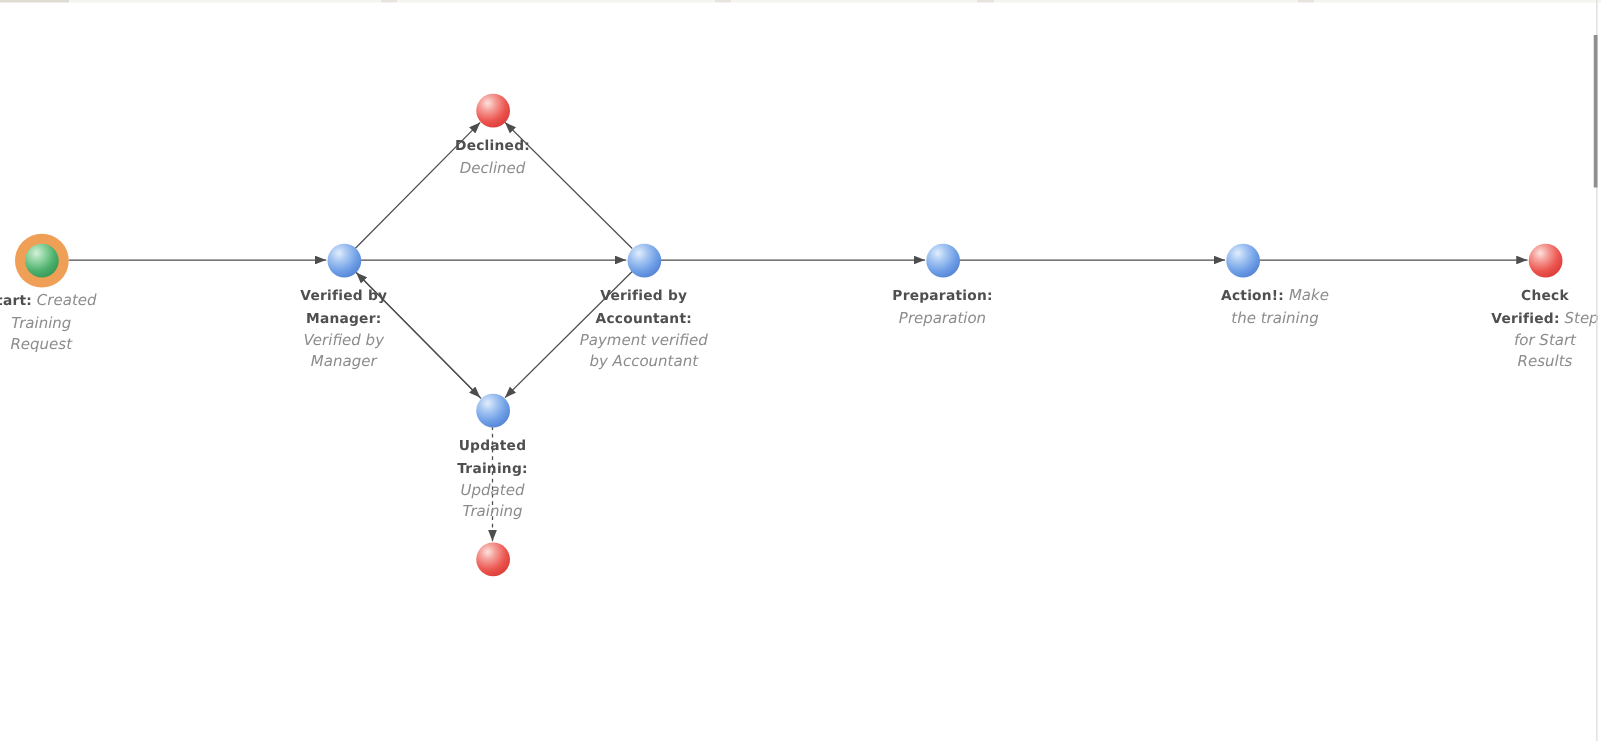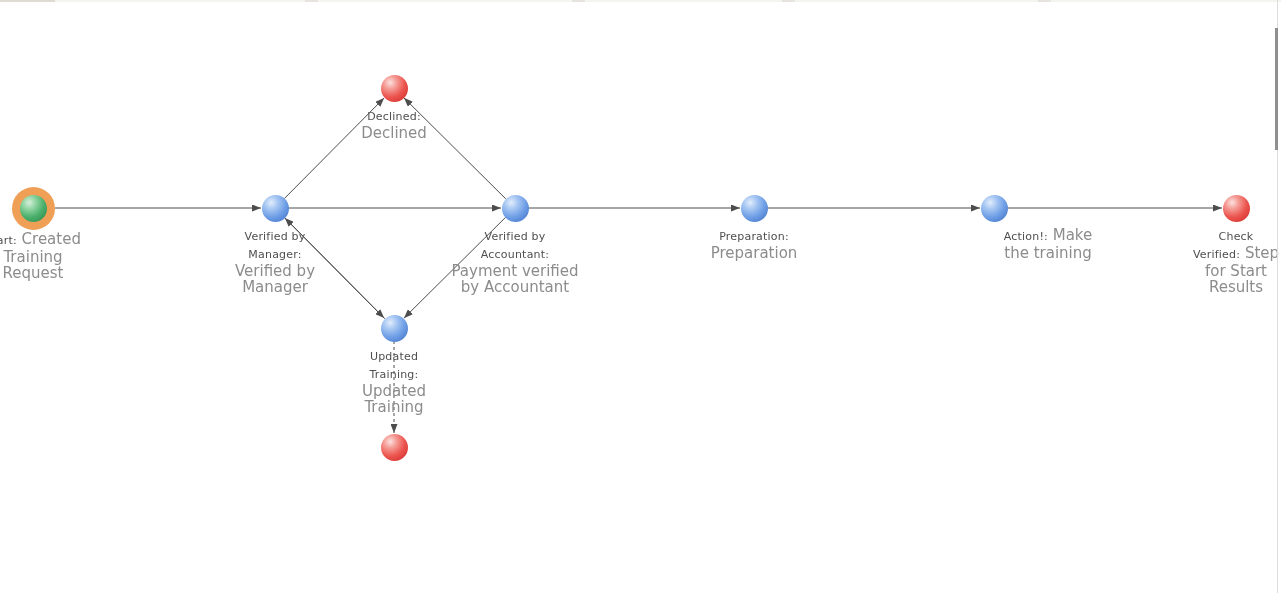--- a/index.html
+++ b/index.html
@@ -9,22 +9,22 @@
   }
   #canvas{position:absolute;left:0;top:0;width:1281px;height:593px}
   #edges{position:absolute;left:0;top:0}
   .halo{position:absolute;width:43px;height:43px;border-radius:50%;
     background:radial-gradient(circle at 50% 50%, #ee9e55 0%, #ef9f56 72%, #f3b477 88%, #f9d9b6 100%);}
   .sphere{position:absolute;width:27px;height:27px;border-radius:50%}
   .sphere.blue{background:radial-gradient(circle at 34% 28%, #e2edfc 0%, #aac9f3 24%, #6f9fe6 55%, #4f7fd0 84%, #4371bd 100%);}
   .sphere.red{background:radial-gradient(circle at 34% 28%, #fce2df 0%, #f59d97 24%, #ec554f 55%, #d93734 84%, #c22b28 100%);}
   .sphere.green{background:radial-gradient(circle at 34% 28%, #d6efdb 0%, #93d6a4 24%, #4cb06c 55%, #339455 84%, #27874a 100%);}
   .lbl{position:absolute;width:160px;text-align:center;line-height:16px;white-space:pre}
-  .lbl .b{font-weight:normal;font-size:11px;color:#4f4f4f;letter-spacing:.2px}
-  .lbl .i{font-size:15px;color:#8c8c8c}
+  .lbl .b{font-weight:bold;font-size:11px;color:#4f4f4f;letter-spacing:.2px}
+  .lbl .i{font-style:italic;font-size:12px;color:#8c8c8c}
   #topstrip{position:absolute;left:0;top:0;width:100%;height:2px;
     background:linear-gradient(90deg,#dddbd2 0 55px,#f4f4f0 55px 305px,#e6e4dc 305px 318px,#f4f4f0 318px 572px,#e6e4dc 572px 585px,#f4f4f0 585px 782px,#e6e4dc 782px 795px,#f4f4f0 795px 1038px,#e6e4dc 1038px 1051px,#f4f4f0 1051px);}
   #sb-track{position:absolute;left:1277px;top:0;width:1px;height:593px;background:#dcdcdc}
   #sb-thumb{position:absolute;left:1275px;top:28px;width:3px;height:122px;background:#8f8f8f}
 </style>
 </head>
 <body>
 
 <div id="topstrip"></div>
 
@@ -46,21 +46,21 @@
       <line x1="528" y1="208" x2="740" y2="208" stroke="#4d4d4d" stroke-width="1" marker-end="url(#arw)"></line>
       <line x1="767" y1="208" x2="980" y2="208" stroke="#4d4d4d" stroke-width="1" marker-end="url(#arw)"></line>
       <line x1="1007" y1="208" x2="1222" y2="208" stroke="#4d4d4d" stroke-width="1" marker-end="url(#arw)"></line>
     </svg>
     <div class="lbl" style="left: -47px; top: 231px;"><div><span class="b">Start:</span><span class="i"> Created</span></div><div><span class="i">Training</span></div><div><span class="i">Request</span></div></div>
     <div class="lbl" style="left: 195px; top: 227px;"><div><span class="b">Verified by</span></div><div><span class="b">Manager:</span></div><div><span class="i">Verified by</span></div><div><span class="i">Manager</span></div></div>
     <div class="lbl" style="left: 314px; top: 107px;"><div><span class="b">Declined:</span></div><div><span class="i">Declined</span></div></div>
     <div class="lbl" style="left: 435px; top: 227px;"><div><span class="b">Verified by</span></div><div><span class="b">Accountant:</span></div><div><span class="i">Payment verified</span></div><div><span class="i">by Accountant</span></div></div>
     <div class="lbl" style="left: 314px; top: 347px;"><div><span class="b">Updated</span></div><div><span class="b">Training:</span></div><div><span class="i">Updated</span></div><div><span class="i">Training</span></div></div>
     <div class="lbl" style="left: 674px; top: 227px;"><div><span class="b">Preparation:</span></div><div><span class="i">Preparation</span></div></div>
-    <div class="lbl" style="left: 968px; top: 227px; text-align: center;"><div><span class="b">Action!:</span><span class="i"> Make</span></div><div><span class="i">the training</span></div></div>
+    <div class="lbl" style="left: 940px; top: 227px; text-align: center;"><div><span class="b">Action!:</span><span class="i"> Make</span></div><div><span class="i">the training</span></div></div>
     <div class="lbl" style="left: 1156px; top: 227px;"><div><span class="b">Check</span></div><div><span class="b">Verified:</span><span class="i"> Step</span></div><div><span class="i">for Start</span></div><div><span class="i">Results</span></div></div>
     <div class="halo" style="left: 11.5px; top: 186.5px;"></div>
     <div class="sphere green" style="left: 19.5px; top: 194.5px;"></div>
     <div class="sphere blue" style="left: 261.5px; top: 194.5px;"></div>
     <div class="sphere red" style="left: 380.5px; top: 74.5px;"></div>
     <div class="sphere blue" style="left: 501.5px; top: 194.5px;"></div>
     <div class="sphere blue" style="left: 380.5px; top: 314.5px;"></div>
     <div class="sphere red" style="left: 380.5px; top: 433.5px;"></div>
     <div class="sphere blue" style="left: 740.5px; top: 194.5px;"></div>
     <div class="sphere blue" style="left: 980.5px; top: 194.5px;"></div>

